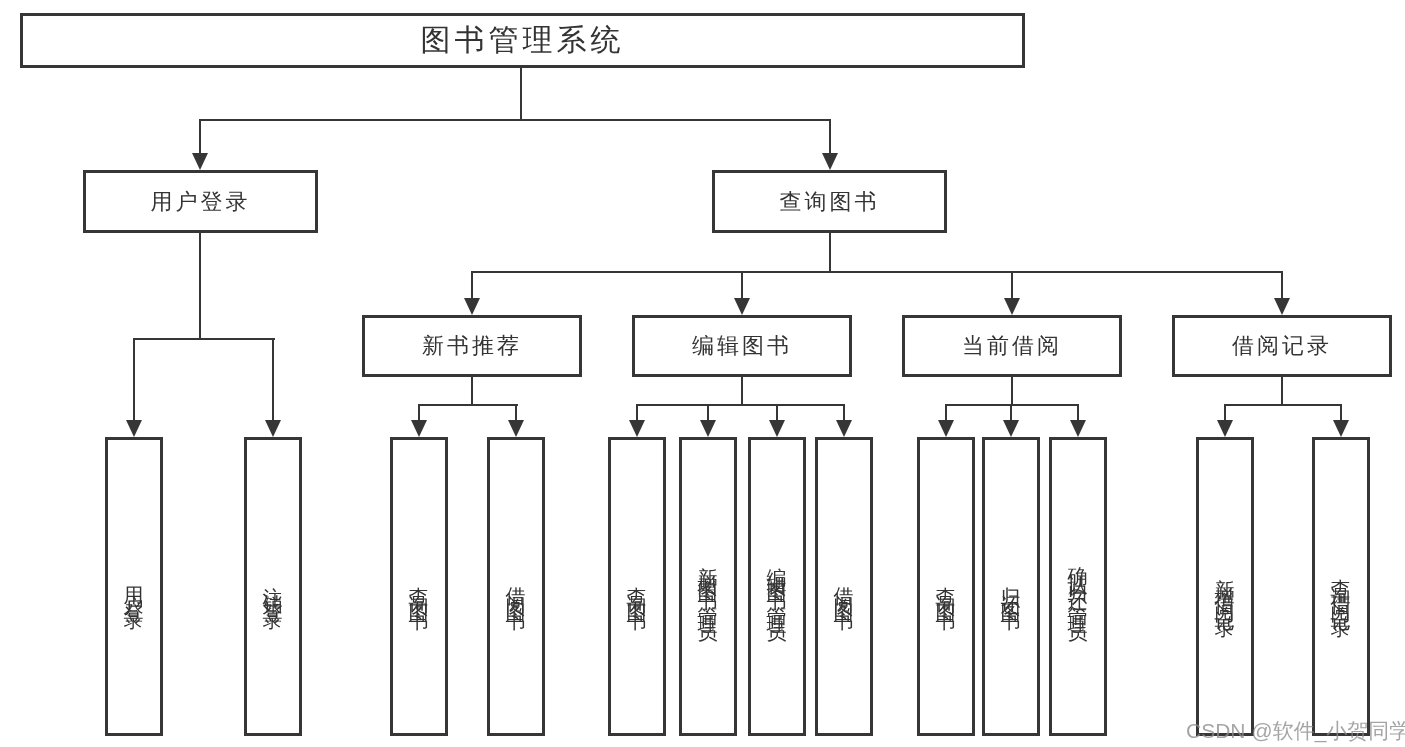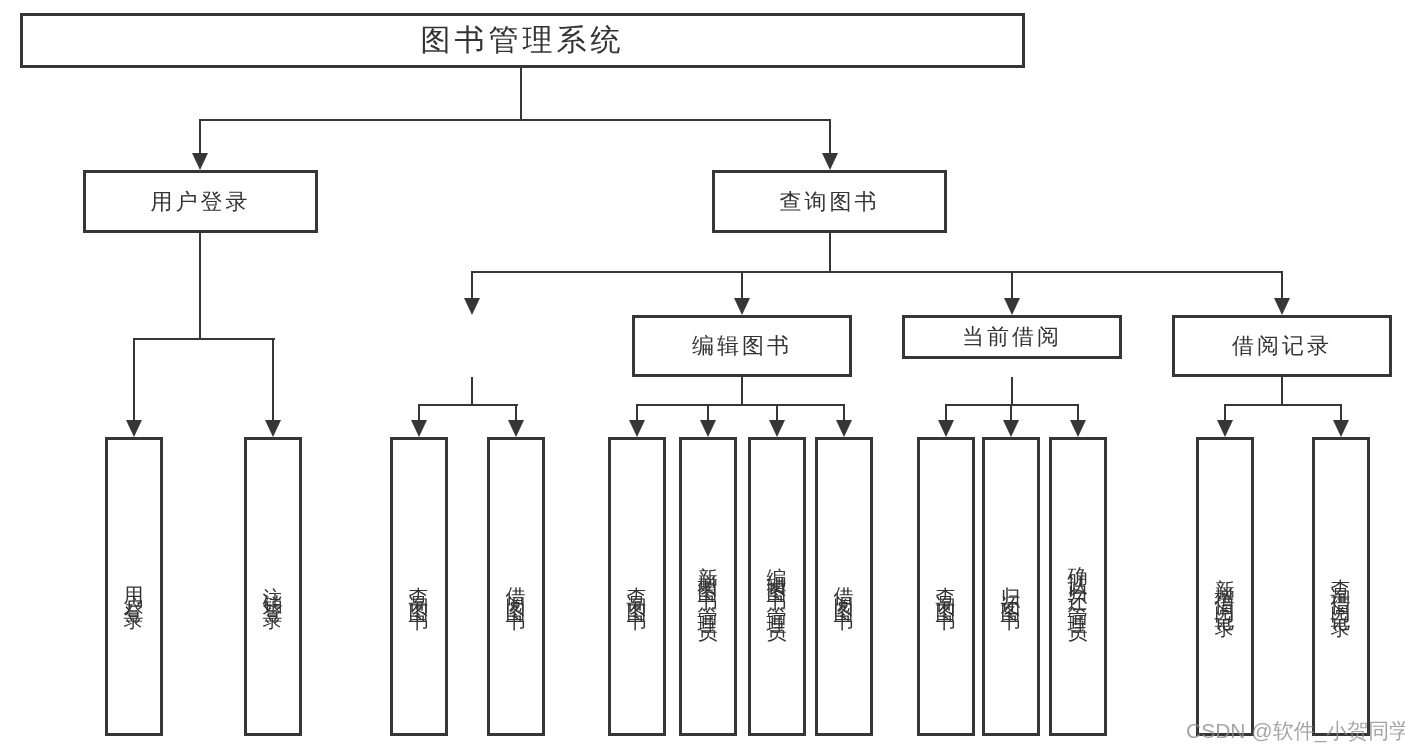--- a/index.html
+++ b/index.html
@@ -86,24 +86,27 @@
   <div class="hline" style="left:471px;top:271px;width:812px;"></div>
   <div class="vline" style="left:471px;top:271px;height:28px;"></div>
   <div class="arrow" style="left:464px;top:298px;"></div>
   <div class="vline" style="left:741px;top:271px;height:28px;"></div>
   <div class="arrow" style="left:734px;top:298px;"></div>
   <div class="vline" style="left:1011px;top:271px;height:28px;"></div>
   <div class="arrow" style="left:1004px;top:298px;"></div>
   <div class="vline" style="left:1281px;top:271px;height:28px;"></div>
   <div class="arrow" style="left:1274px;top:298px;"></div>
 
+  <div class="box h" style="left:362px;top:315px;width:220px;height:62px;">
+    <span class="lbl">新书推荐</span>
+  </div>
   <div class="box h" style="left:632px;top:315px;width:220px;height:62px;">
     <span class="lbl">编辑图书</span>
   </div>
-  <div class="box h" style="left:902px;top:315px;width:220px;height:44px;">
+  <div class="box h" style="left:902px;top:315px;width:220px;height:62px;">
     <span class="lbl">当前借阅</span>
   </div>
   <div class="box h" style="left:1172px;top:315px;width:220px;height:62px;">
     <span class="lbl">借阅记录</span>
   </div>
 
   <div class="vline" style="left:471px;top:377px;height:29px;"></div>
   <div class="hline" style="left:418px;top:404px;width:100px;"></div>
   <div class="vline" style="left:418px;top:404px;height:17px;"></div>
   <div class="arrow" style="left:411px;top:420px;"></div>

